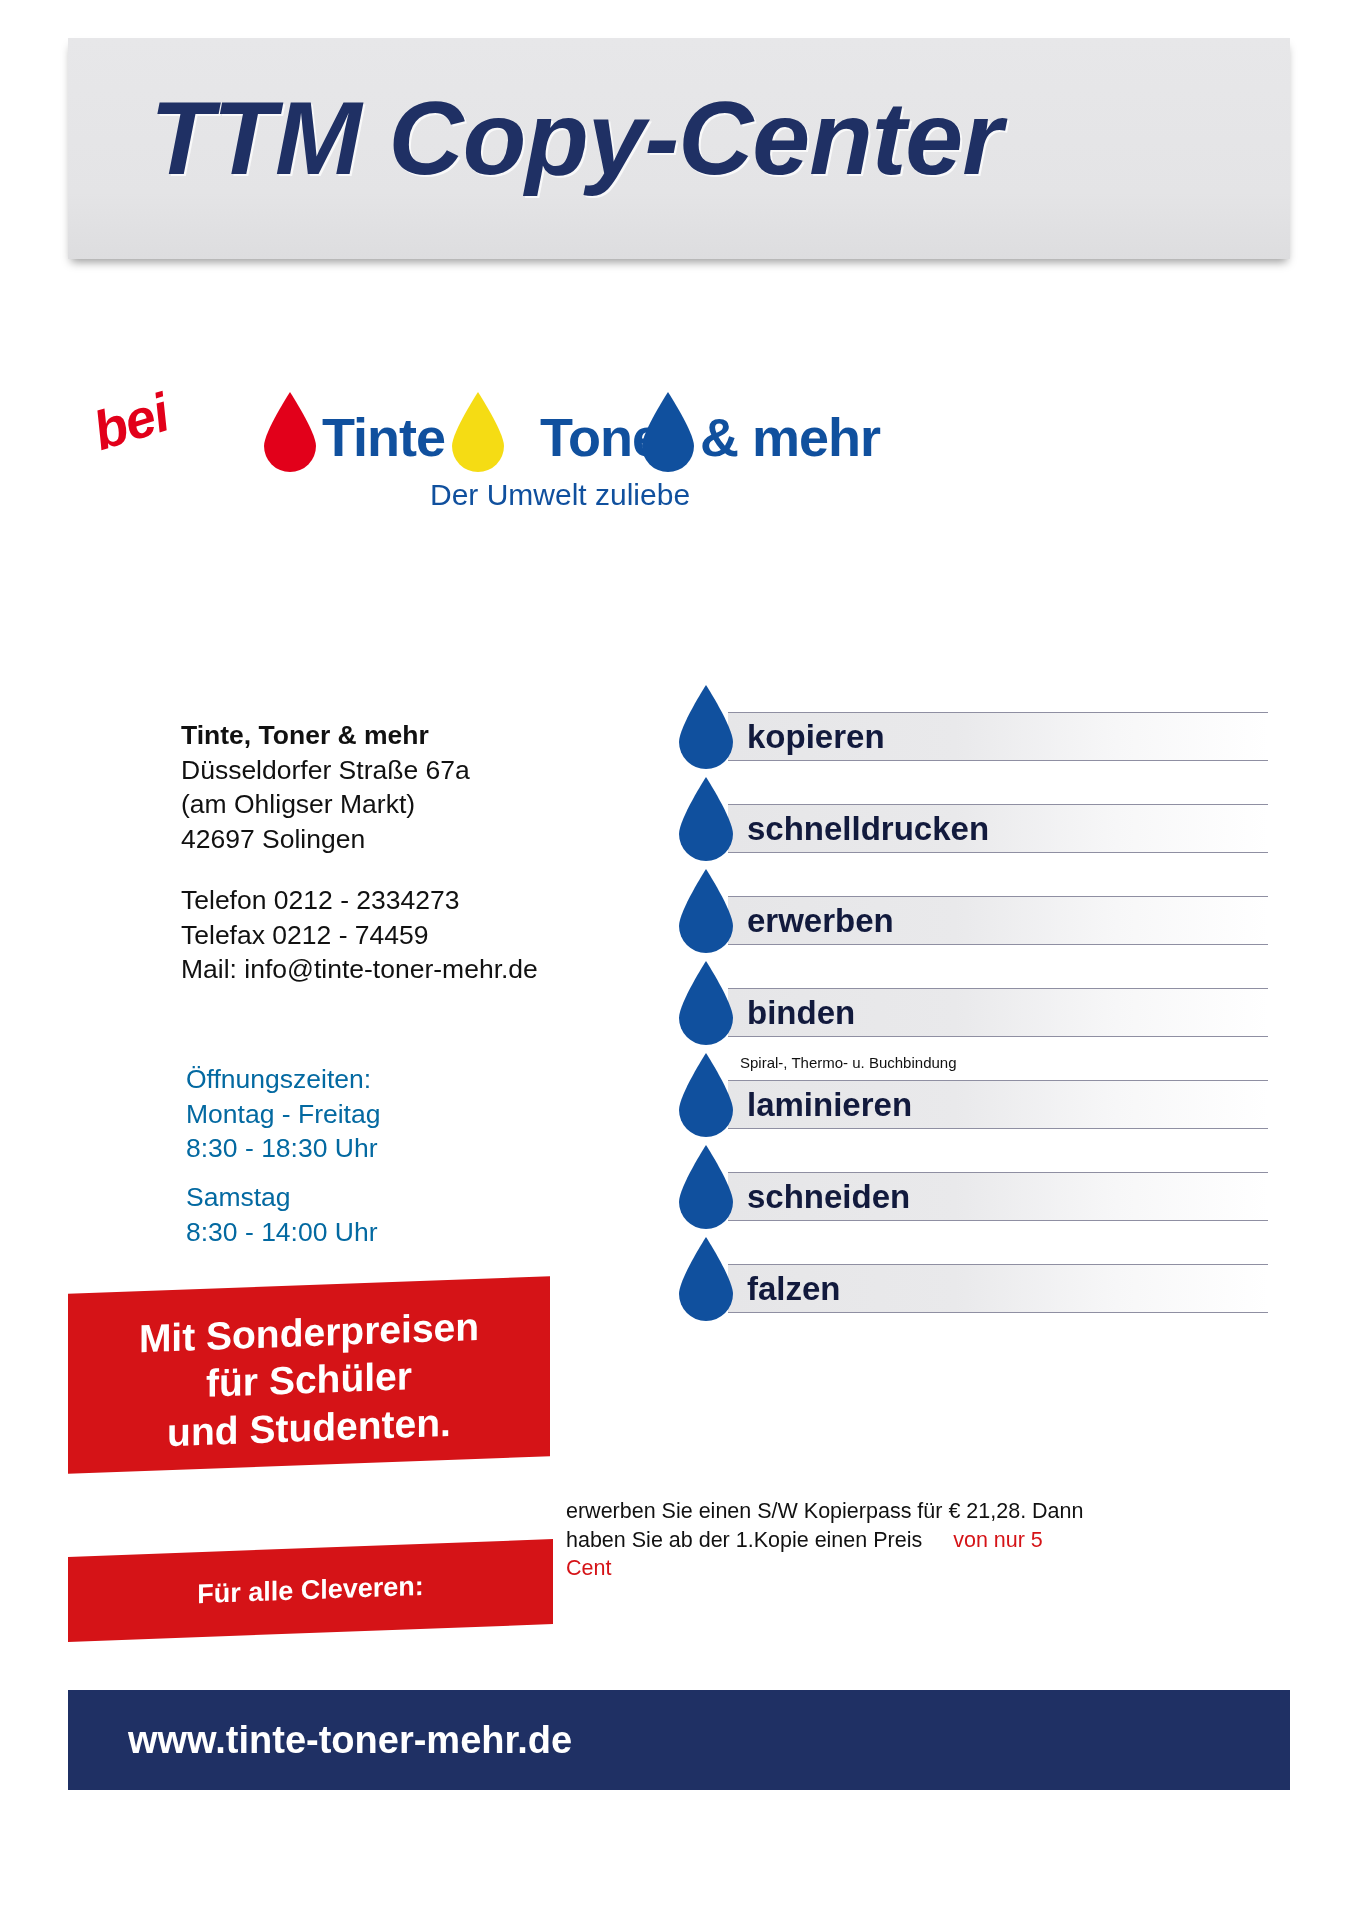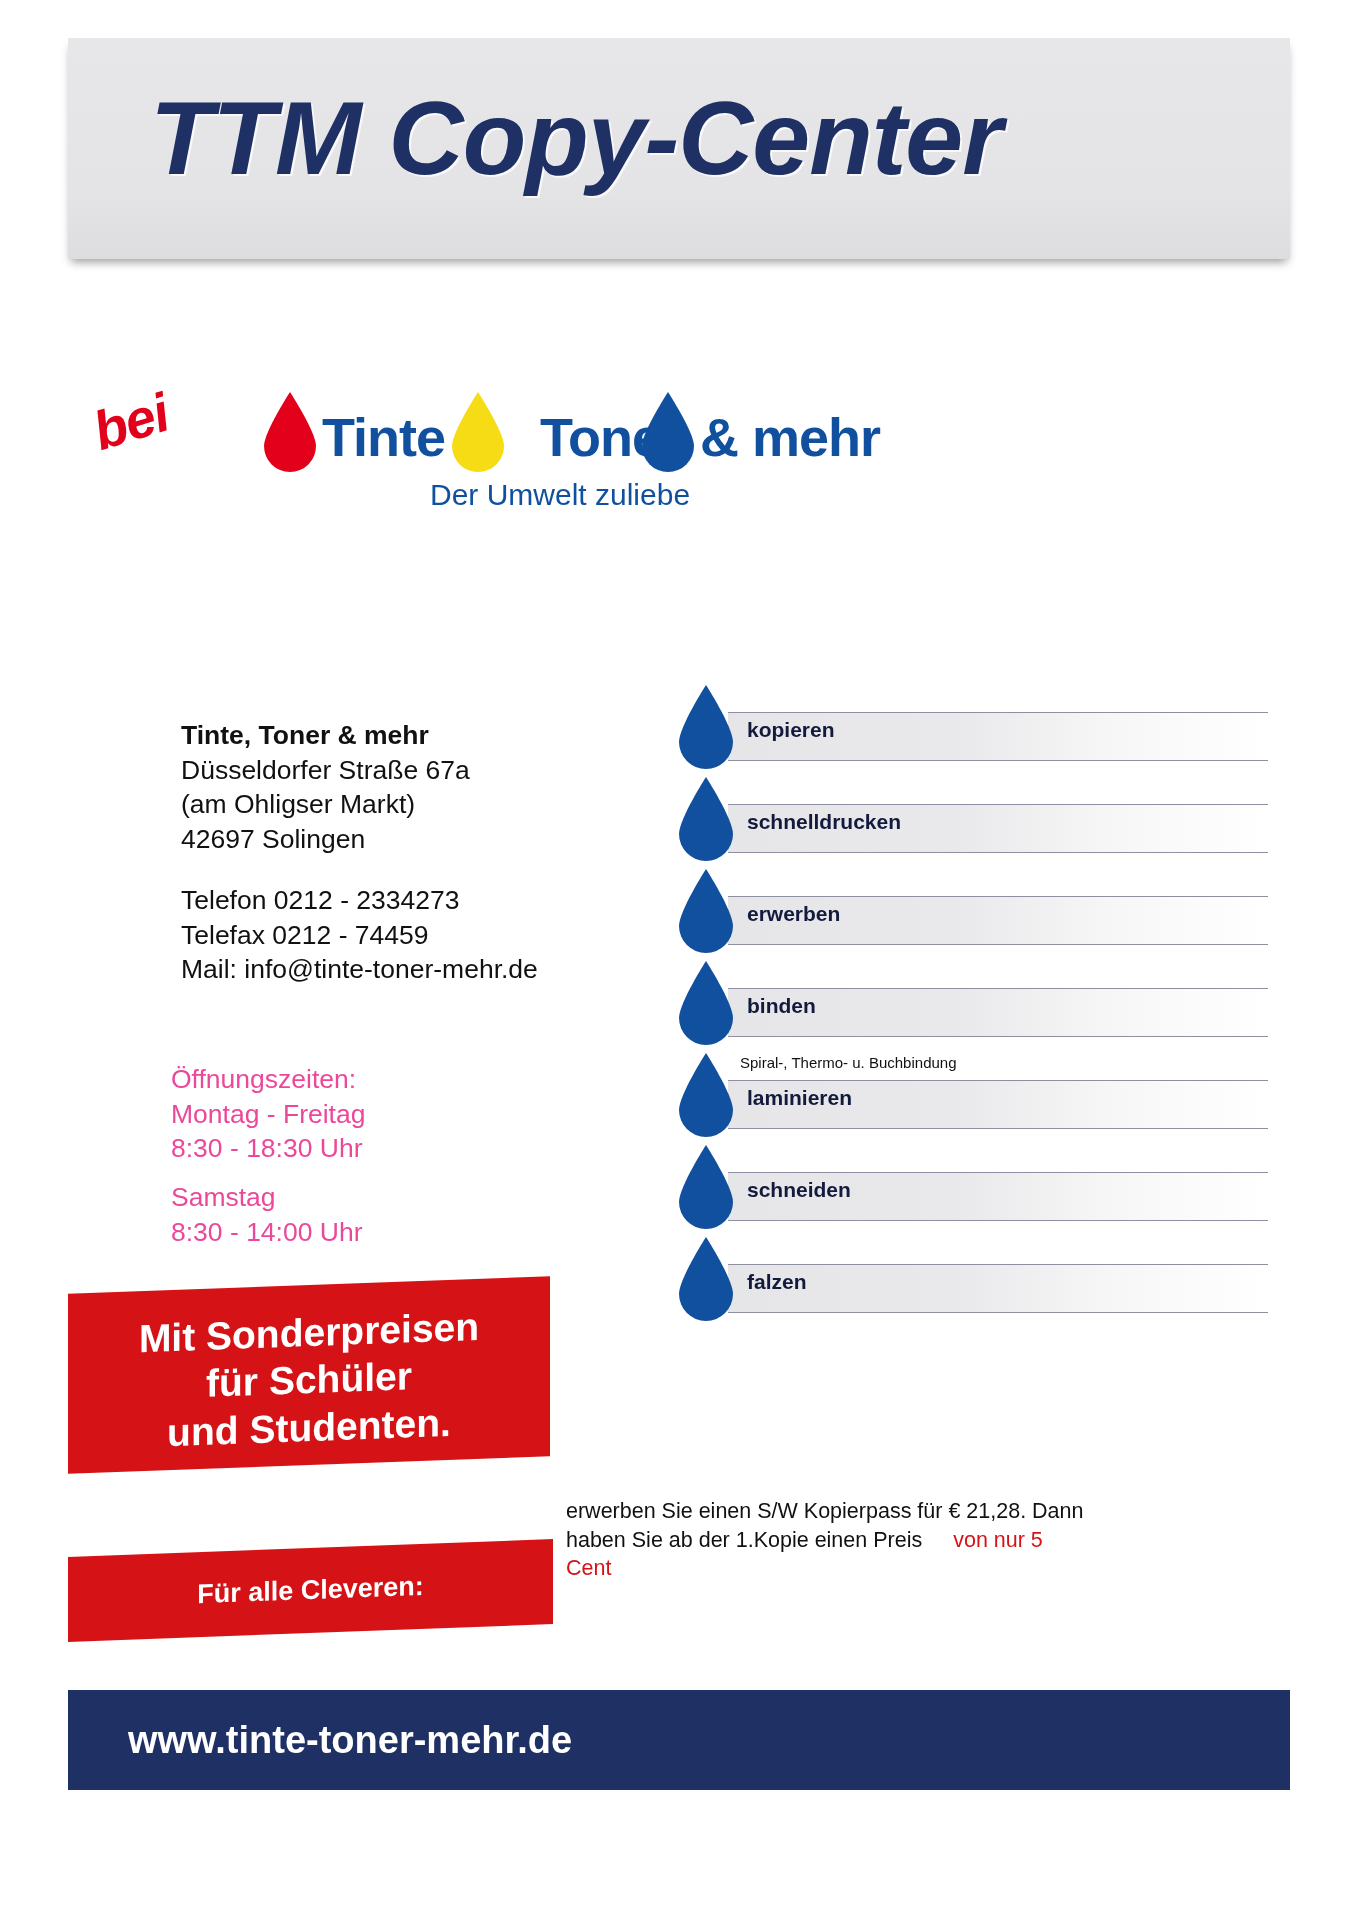--- a/index.html
+++ b/index.html
@@ -46,22 +46,22 @@
 
   
   .contact{
     position:absolute;left:181px;top:718px;width:420px;
     font-size:26.5px;color:#111111;line-height:1.31;
   }
   .contact .bold{font-weight:bold;}
   .contact .gap{height:26px;}
 
   .hours{
-    position:absolute;left:171px;top:1062px;width:420px;
-    font-size:26.5px;color:#ec4899;line-height:1.31;
+    position:absolute;left:186px;top:1062px;width:420px;
+    font-size:26.5px;color:#0369a1;line-height:1.31;
   }
   .hours .gap{height:14px;}
 
   
   .banner-big{
     position:absolute;left:68px;top:1285px;width:482px;height:180px;
     background:#d51317;
     transform:skewY(-2.1deg);
   }
   .banner-big-text{
@@ -86,21 +86,21 @@
   .services{position:absolute;left:660px;top:690px;width:640px;}
   .service-row{position:relative;height:92px;}
   .service-bar{
     position:absolute;left:68px;top:22px;width:540px;height:47px;
     background:linear-gradient(90deg,#e6e6e8 0%,#e9e9eb 42%,#f7f7f8 72%,#ffffff 100%);
     border-top:1px solid #8f8fa2;border-bottom:1px solid #8f8fa2;
   }
   .service-drop{position:absolute;left:10px;top:-8px;}
   .service-label{
     position:absolute;left:87px;top:28px;
-    font-size:21px;font-weight:bold;color:#121a3d;white-space:nowrap;
+    font-size:33px;font-weight:bold;color:#121a3d;white-space:nowrap;
   }
   .service-sub{
     position:absolute;left:80px;top:88px;
     font-size:15px;color:#111111;white-space:nowrap;
   }
 
   
   .note{
     position:absolute;left:566px;top:1497px;width:520px;
     font-size:21.5px;color:#111111;line-height:1.33;

